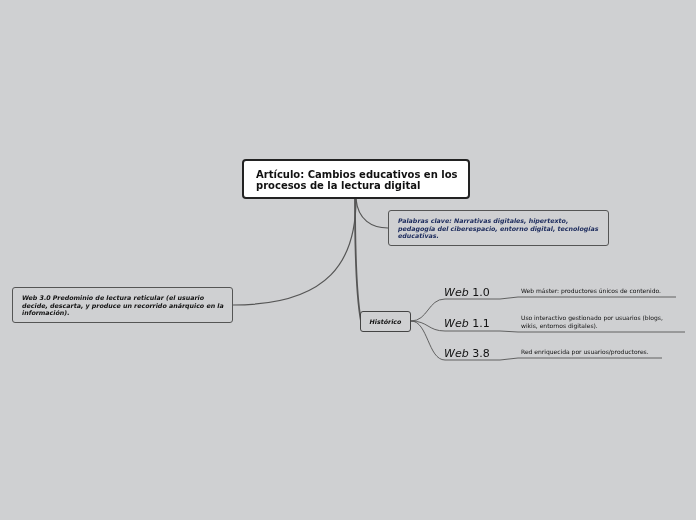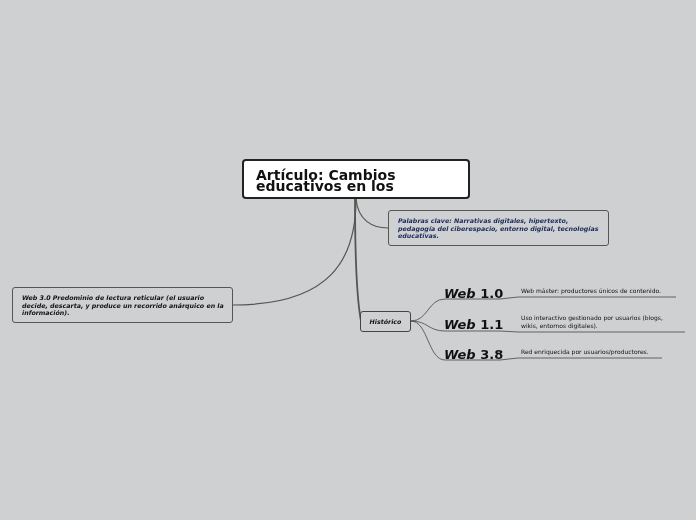--- a/index.html
+++ b/index.html
@@ -1,42 +1,43 @@
 <!DOCTYPE html>
 <html><head>
 <meta charset="utf-8">
 <style>
   html, body { margin:0; padding:0; }
   body { width:696px; height:520px; background:#cfd0d2; position:relative; overflow:hidden; font-family:"DejaVu Sans", sans-serif; }
   svg.links { position:absolute; left:0; top:0; }
   .node { position:absolute; box-sizing:border-box; }
-  .root { left:242px; top:159px; width:228px; height:40px; background:#fff; border:2px solid #222; border-radius:4px; padding:9px 10px 0 12px; font-size:14px; font-weight:bold; line-height:10.5px; color:#111; }
+  .root { left:242px; top:159px; width:228px; height:40px; background:#fff; border:2px solid #222; border-radius:4px; padding:9px 10px 0 12px; font-size:10px; font-weight:bold; line-height:10.5px; color:#111; }
   .kw { left:388px; top:210px; width:221px; height:36px; background:#cfd0d2; border:1px solid #555; border-radius:3px; padding:6px 8px 0 9px; font-size:6.3px; font-weight:bold; font-style:italic; line-height:7.6px; color:#1b2a5c; }
   .web30 { left:12px; top:287px; width:221px; height:36px; background:#cfd0d2; border:1px solid #555; border-radius:3px; padding:6px 8px 0 9px; font-size:6.3px; font-weight:bold; font-style:italic; line-height:7.6px; color:#111; }
   .hist { left:360px; top:311px; width:51px; height:21px; background:#cfd0d2; border:1px solid #444; border-radius:3px; font-size:6.3px; font-weight:bold; font-style:italic; color:#111; text-align:center; line-height:19px; }
-  .wlabel { position:absolute; font-size:13px; font-weight:bold; color:#111; }
+  .wlabel { position:absolute; font-size:11px; font-weight:normal; color:#111; }
   .wlabel i { font-style:italic; }
   .wdesc { position:absolute; font-size:6px; color:#111; line-height:7.6px; }
 </style>
 </head>
 <body>
 
 <svg class="links" width="696" height="520">
   <g fill="none" stroke="#555" stroke-width="1.2">
     <path d="M356 199 C 356 260, 330 305, 233 305"></path>
     <path d="M356 199 C 358 220, 372 228, 388 228"></path>
     <path d="M355 199 C 355 260, 357 300, 361 321" stroke-width="1.8"></path>
     <path d="M411 321 C 428 321, 428 299, 445 299 L 500 299 L 518 297 L 676 297" stroke-width="0.9"></path>
     <path d="M411 321 C 428 321, 428 331, 445 331 L 500 331 L 518 332 L 685 332" stroke-width="0.9"></path>
     <path d="M411 321 C 428 321, 428 360, 445 360 L 500 360 L 518 358 L 662 358" stroke-width="0.9"></path>
   </g>
 </svg>
 
 <div class="node root">
   <div>Artículo: Cambios educativos en los</div>
+  <div>procesos de la lectura digital</div>
 </div>
 
 <div class="node kw">
   <div>Palabras clave: Narrativas digitales, hipertexto,</div>
   <div>pedagogía del ciberespacio, entorno digital, tecnologías</div>
   <div>educativas.</div>
 </div>
 
 <div class="node web30">
   <div>Web 3.0 Predominio de lectura reticular (el usuario</div>

